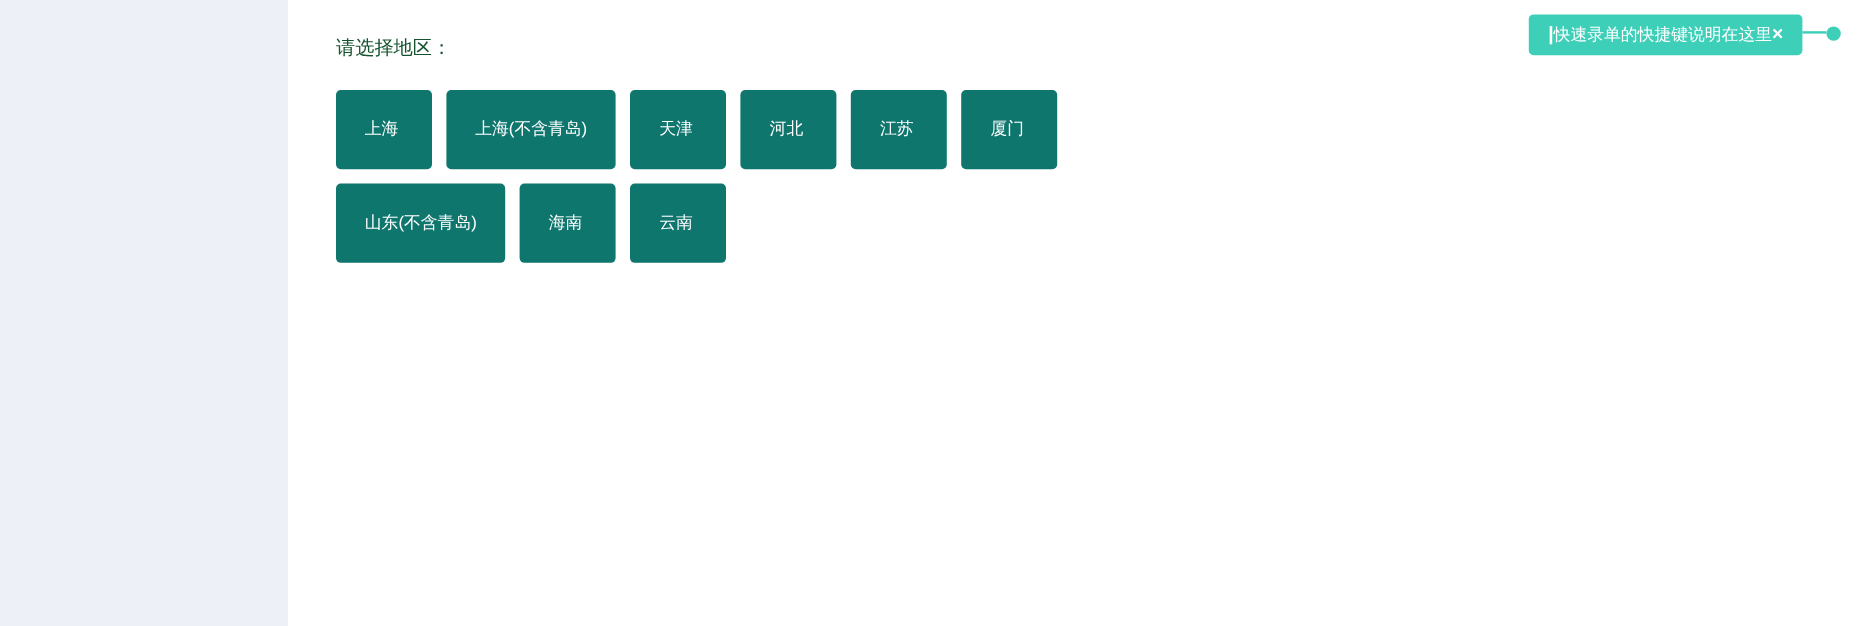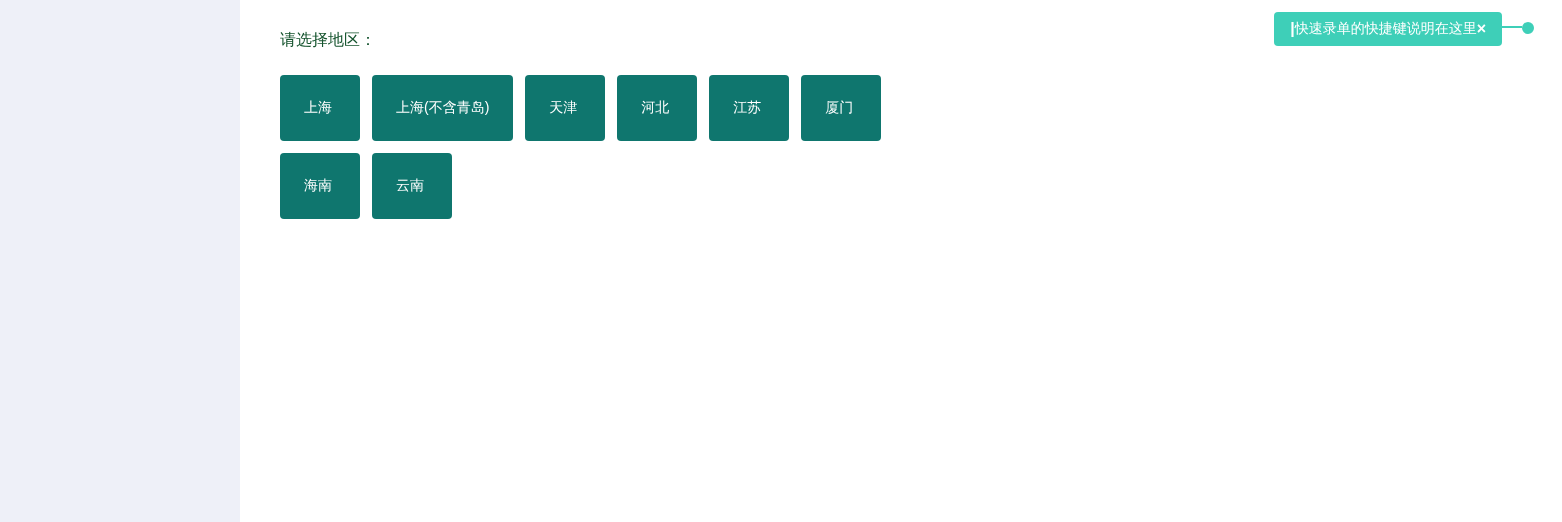--- a/index.html
+++ b/index.html
@@ -126,20 +126,21 @@
   <div class="region-buttons-row">
     <button class="region-btn">上海</button>
     <button class="region-btn">上海(不含青岛)</button>
     <button class="region-btn">天津</button>
     <button class="region-btn">河北</button>
     <button class="region-btn">江苏</button>
     <button class="region-btn">厦门</button>
   </div>
 
   <div class="region-buttons-row">
+    <button class="region-btn">山东(不含青岛)</button>
     <button class="region-btn">海南</button>
     <button class="region-btn">云南</button>
   </div>
 
 </div>
 
 <div class="tooltip-banner">
   <span>快速录单的快捷键说明在这里</span>
   <span class="tooltip-close">×</span>
 </div>

